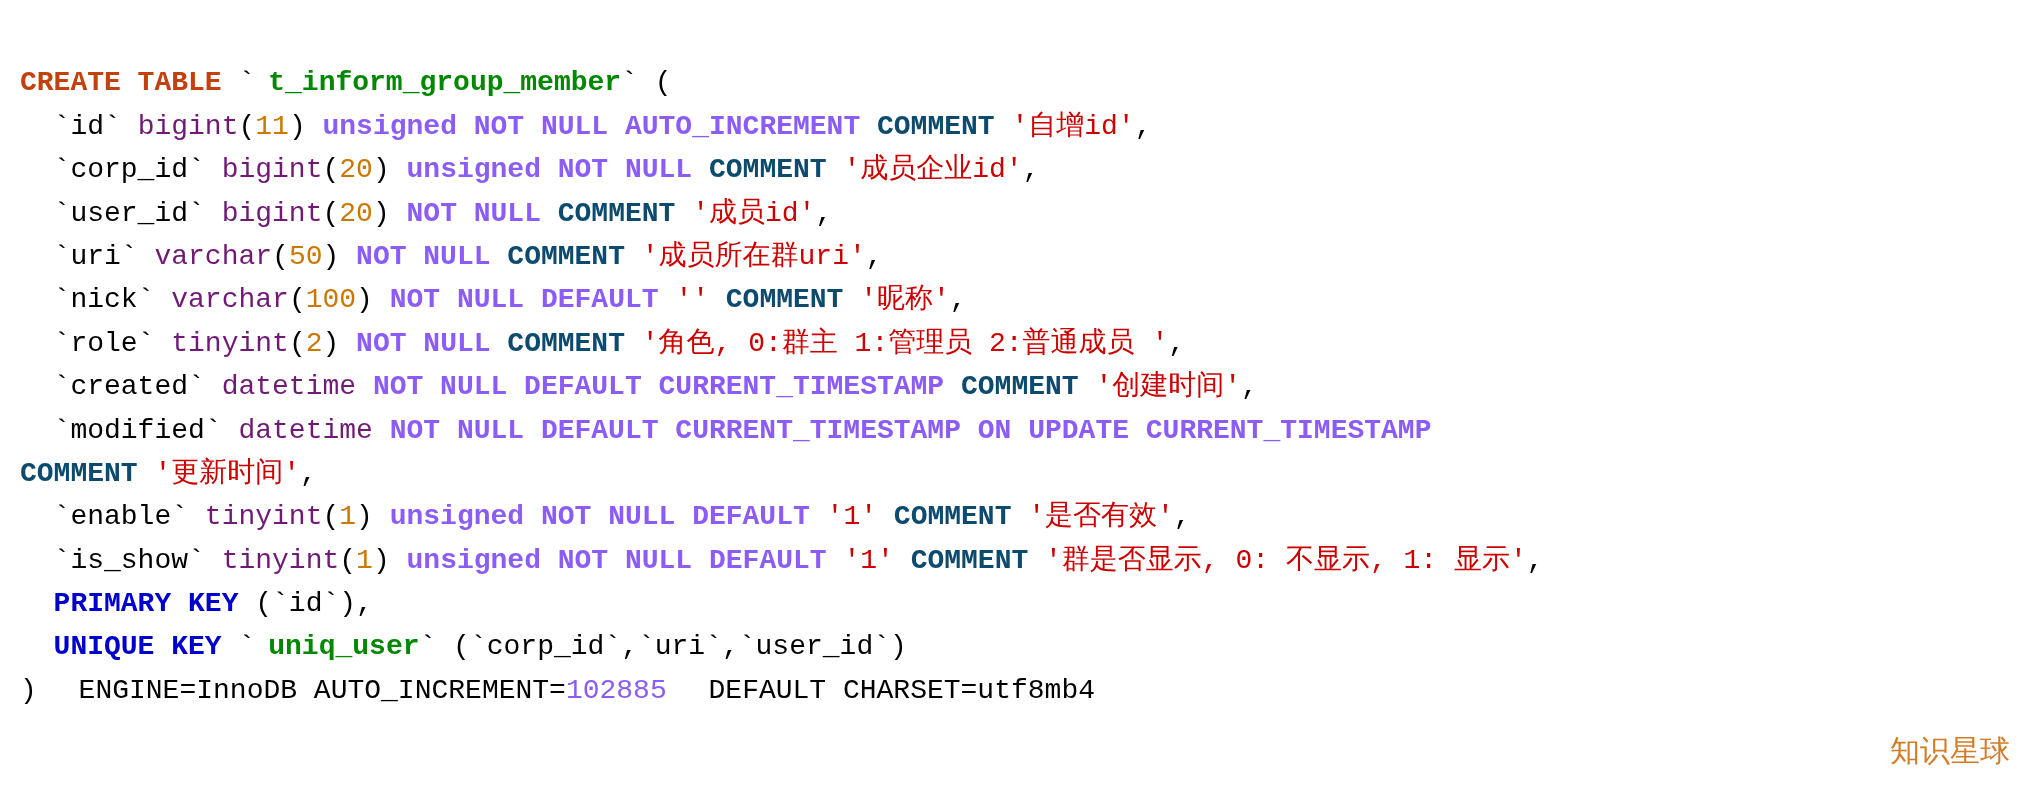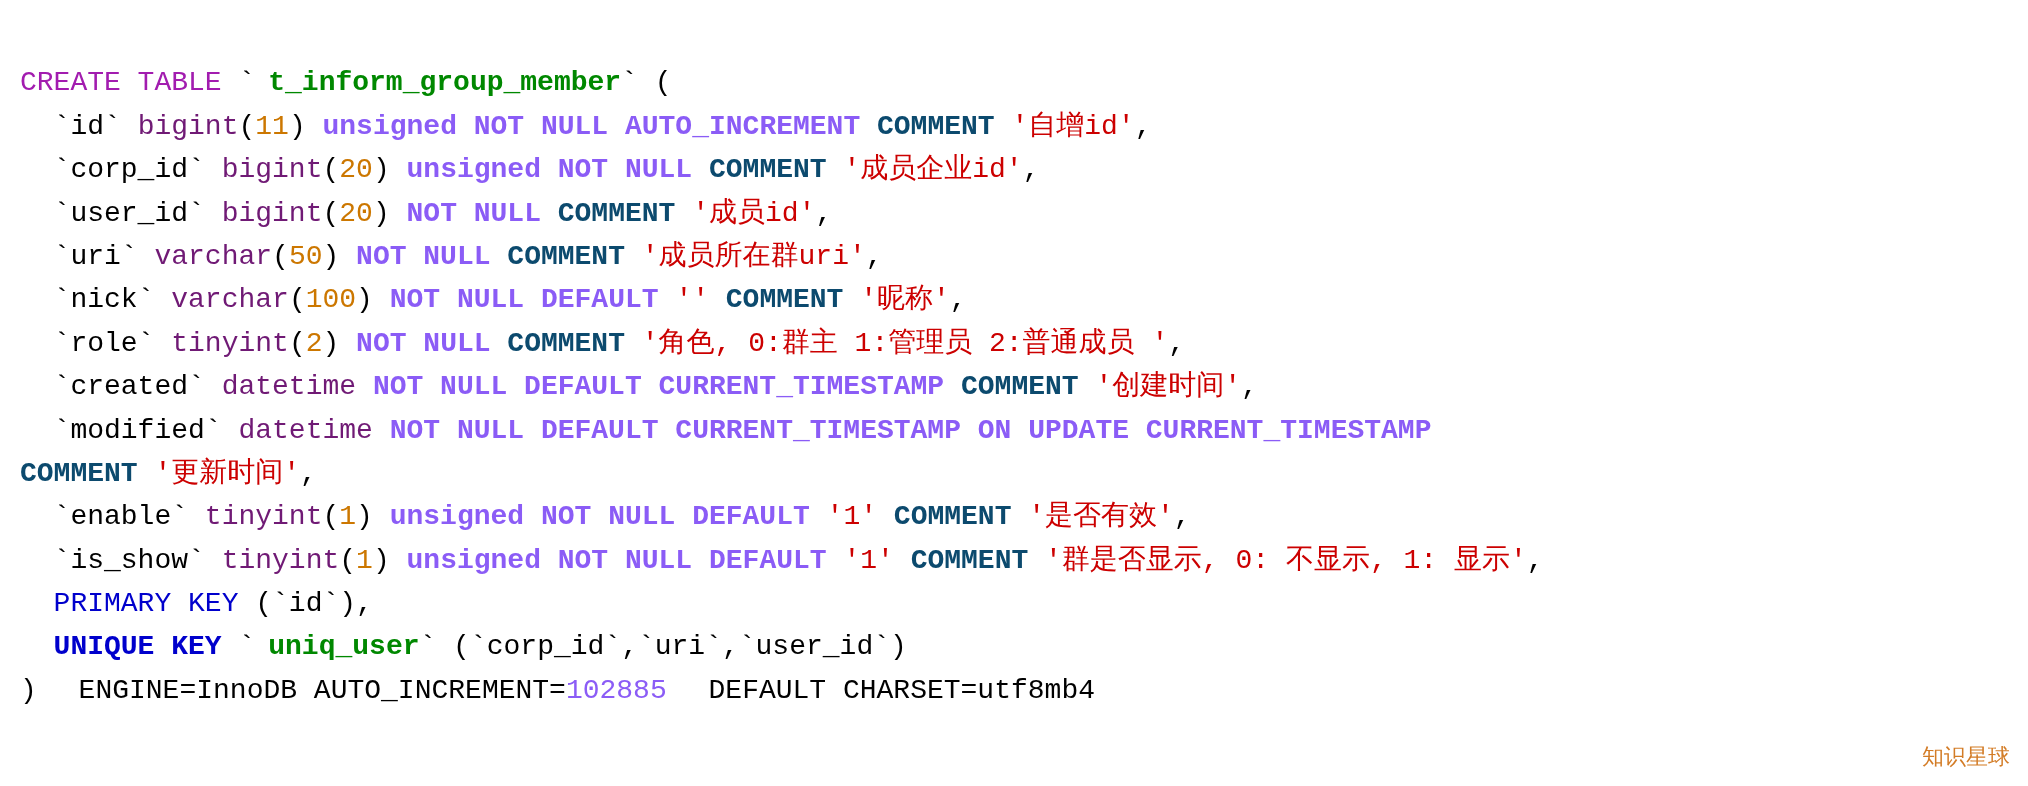--- a/index.html
+++ b/index.html
@@ -17,40 +17,40 @@
       min-height: 786px;
       width: 2028px;
       overflow-x: hidden;
     }
 
     .code-block {
       white-space: pre-wrap;
       word-break: break-word;
     }
 
-    .kw { color: #a21caf; font-weight: normal; }       
+    .kw { color: #c2410c; font-weight: bold; }       
     .type { color: #701a75; }                          
     .num { color: #cc7700; }                           
     .constraint { color: #8b5cf6; font-weight: bold; }
     .comment-kw { color: #0c4a6e; font-weight: bold; }
     .comment-val { color: #cc0000; }                   
     .col { color: #000000; }                           
     .tbl { color: #008800; font-weight: bold; margin-left: 13px; }        
     .punc { color: #000000; }
     .engine { color: #000000; margin-left: 25px; }
     .engine-val { color: #8b5cf6; font-weight: normal; }
     .default-val { color: #cc0000; }                   
-    .primary { color: #0000cc; font-weight: normal; }
+    .primary { color: #0000cc; font-weight: bold; }
     .unique { color: #0000cc; font-weight: bold; }
     .logo {
       position: fixed;
       bottom: 12px;
       right: 18px;
       color: #cc6600;
-      font-size: 22px;
+      font-size: 30px;
       font-family: Arial, sans-serif;
       opacity: 0.85;
       margin-left: 48px;
     }
   </style>
 </head>
 <body>
 
 <div class="code-block">
 <span class="kw">CREATE TABLE </span><span class="punc">`</span><span class="tbl">t_inform_group_member</span><span class="punc">`</span><span class="punc"> (</span>

